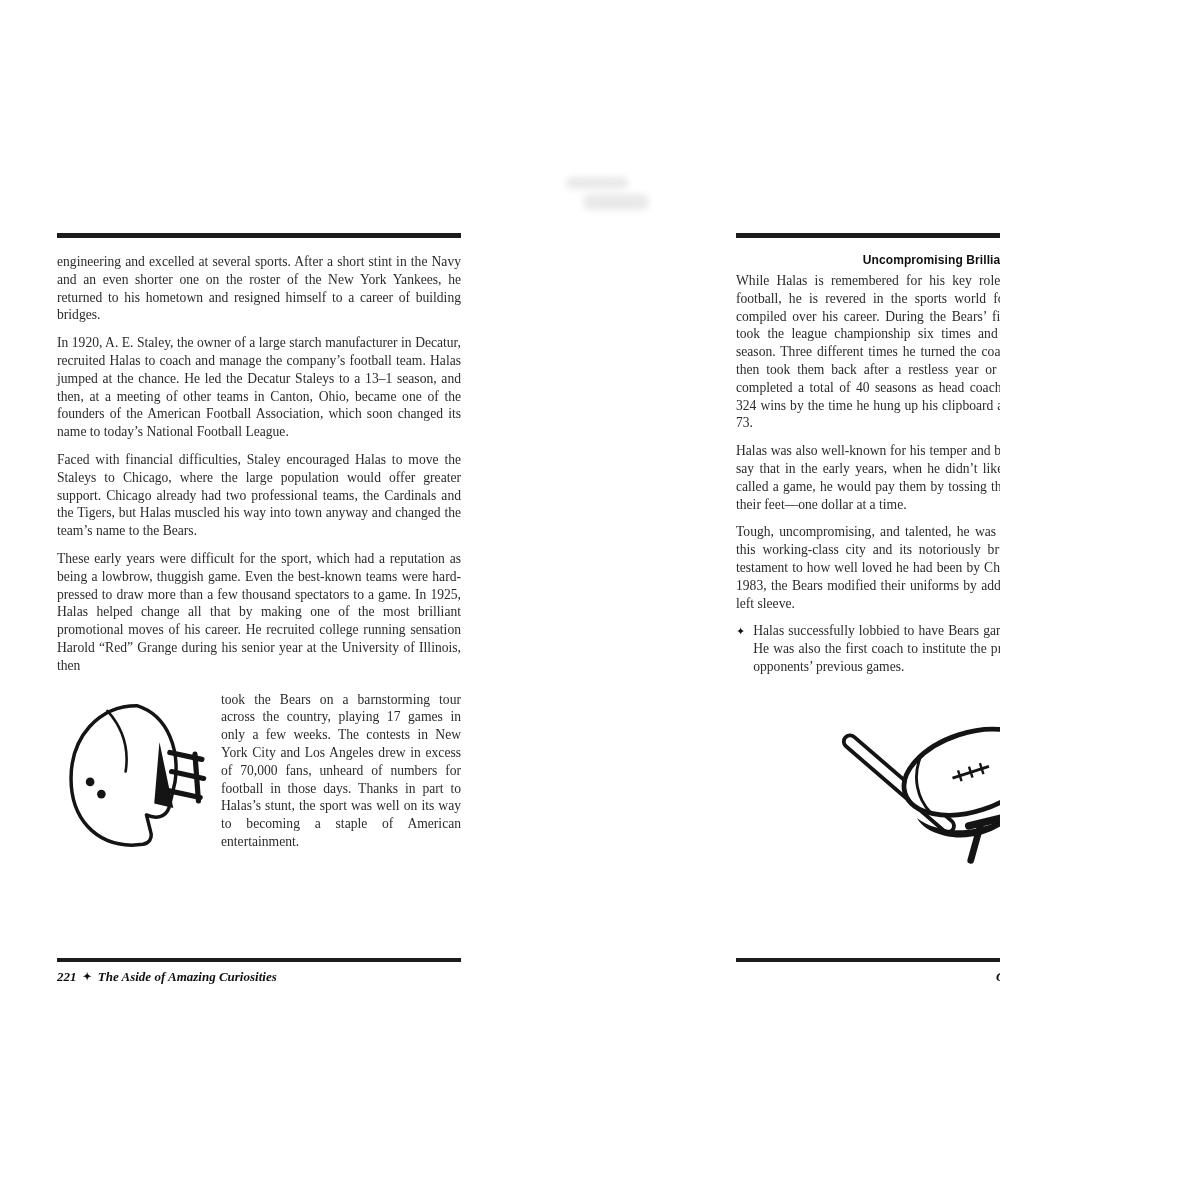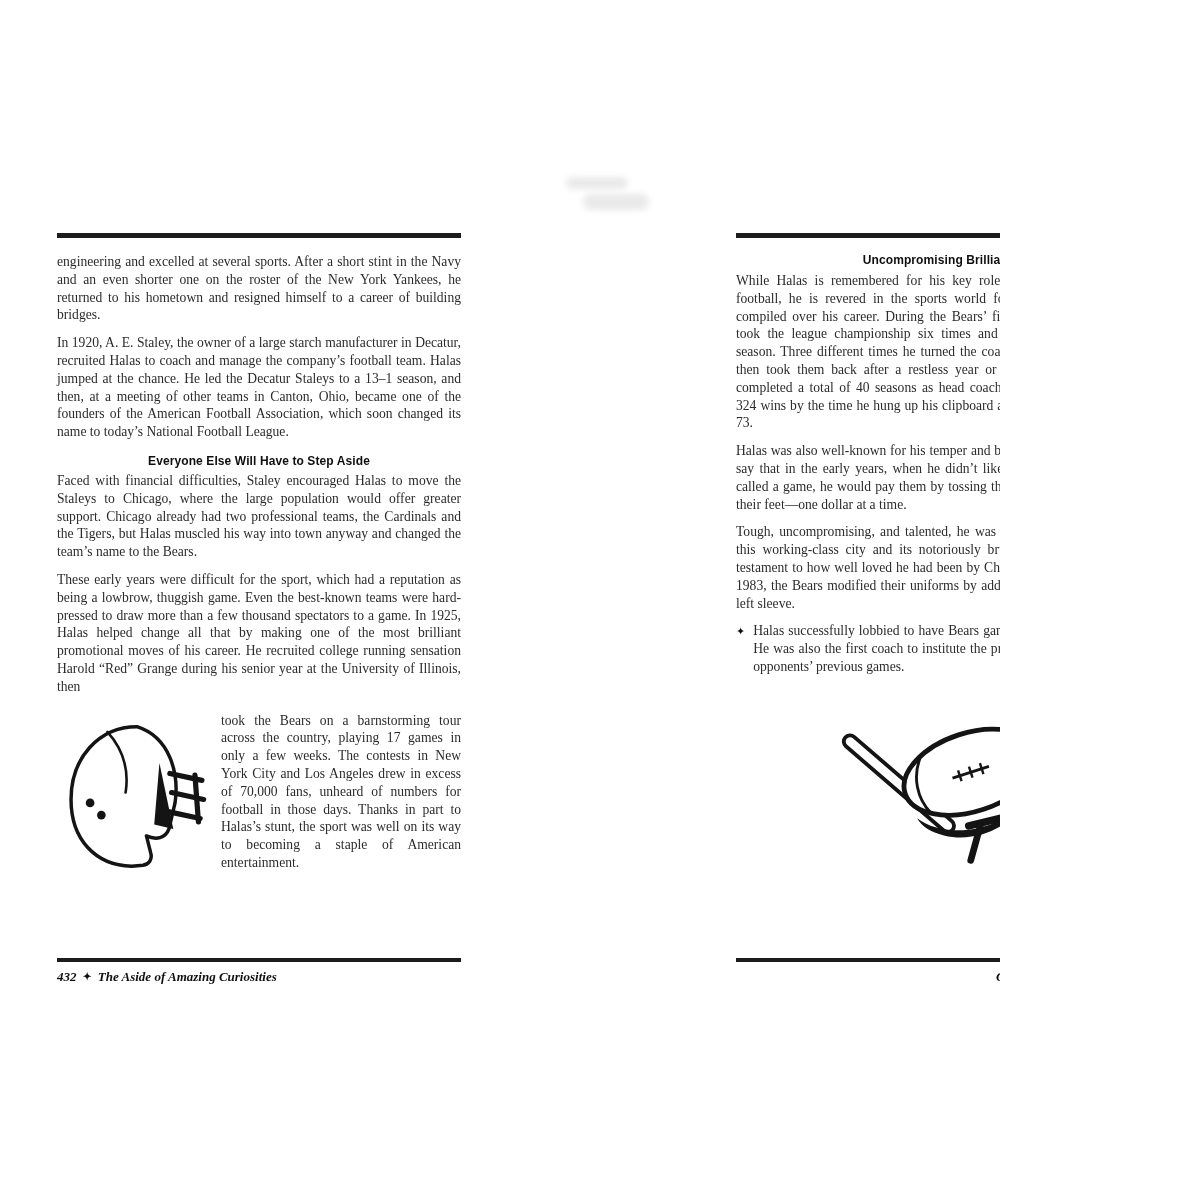--- a/index.html
+++ b/index.html
@@ -81,21 +81,20 @@
 
   <div class="smudge" style="left:566px; top:177px; width:62px; height:12px;"></div>
   <div class="smudge" style="left:583px; top:194px; width:66px; height:16px;"></div>
 
   <div class="page page-left">
     <div class="top-rule"></div>
 
     <p class="par">engineering and excelled at several sports. After a short stint in the Navy and an even shorter one on the roster of the New York Yankees, he returned to his hometown and resigned himself to a career of building bridges.</p>
     <p class="par">In 1920, A. E. Staley, the owner of a large starch manufacturer in Decatur, recruited Halas to coach and manage the company’s football team. Halas jumped at the chance. He led the Decatur Staleys to a 13–1 season, and then, at a meeting of other teams in Canton, Ohio, became one of the founders of the American Football Association, which soon changed its name to today’s National Football League.</p>
 
-    <h2 class="section-heading">Everyone Else Will Have to Step Aside</h2>
 
     <p class="par">Faced with financial difficulties, Staley encouraged Halas to move the Staleys to Chicago, where the large population would offer greater support. Chicago already had two professional teams, the Cardinals and the Tigers, but Halas muscled his way into town anyway and changed the team’s name to the Bears.</p>
     <p class="par no-gap">These early years were difficult for the sport, which had a reputation as being a lowbrow, thuggish game. Even the best-known teams were hard-pressed to draw more than a few thousand spectators to a game. In 1925, Halas helped change all that by making one of the most brilliant promotional moves of his career. He recruited college running sensation Harold “Red” Grange during his senior year at the University of Illinois, then</p>
 
     <div class="wrap-zone">
       <div class="helmet-float">
         <svg viewBox="0 0 175 180" width="152" height="156" aria-hidden="true">
           <g fill="none" stroke="#141414" stroke-width="4" stroke-linecap="round" stroke-linejoin="round">
             <path d="M92 10 C48 10 16 46 16 94 C16 140 44 170 86 171 L99 170 C106 169 110 163 108 156 L103 136 C114 141 125 139 129 128 L136 98 C141 64 130 22 92 10 Z" fill="#ffffff"></path>
             <path d="M58 16 C76 36 83 60 79 86" stroke-width="3"></path>
@@ -110,21 +109,21 @@
           <circle cx="38" cy="98" r="5" fill="#141414"></circle>
           <circle cx="51" cy="112" r="5" fill="#141414"></circle>
         </svg>
       </div>
       <p class="par">took the Bears on a barnstorming tour across the country, playing 17 games in only a few weeks. The contests in New York City and Los Angeles drew in excess of 70,000 fans, unheard of numbers for football in those days. Thanks in part to Halas’s stunt, the sport was well on its way to becoming a staple of American entertainment.</p>
     </div>
 
     <div class="footer">
       <div class="footer-rule"></div>
       <div class="footer-line">
-        <span>432</span>
+        <span>221</span>
         <span class="footer-sep">✦</span>
         <span>The Aside of Amazing Curiosities</span>
       </div>
     </div>
   </div>
 
   <div class="page page-right">
     <div class="top-rule"></div>
 
     <h2 class="page-heading">Uncompromising Brilliance</h2>

